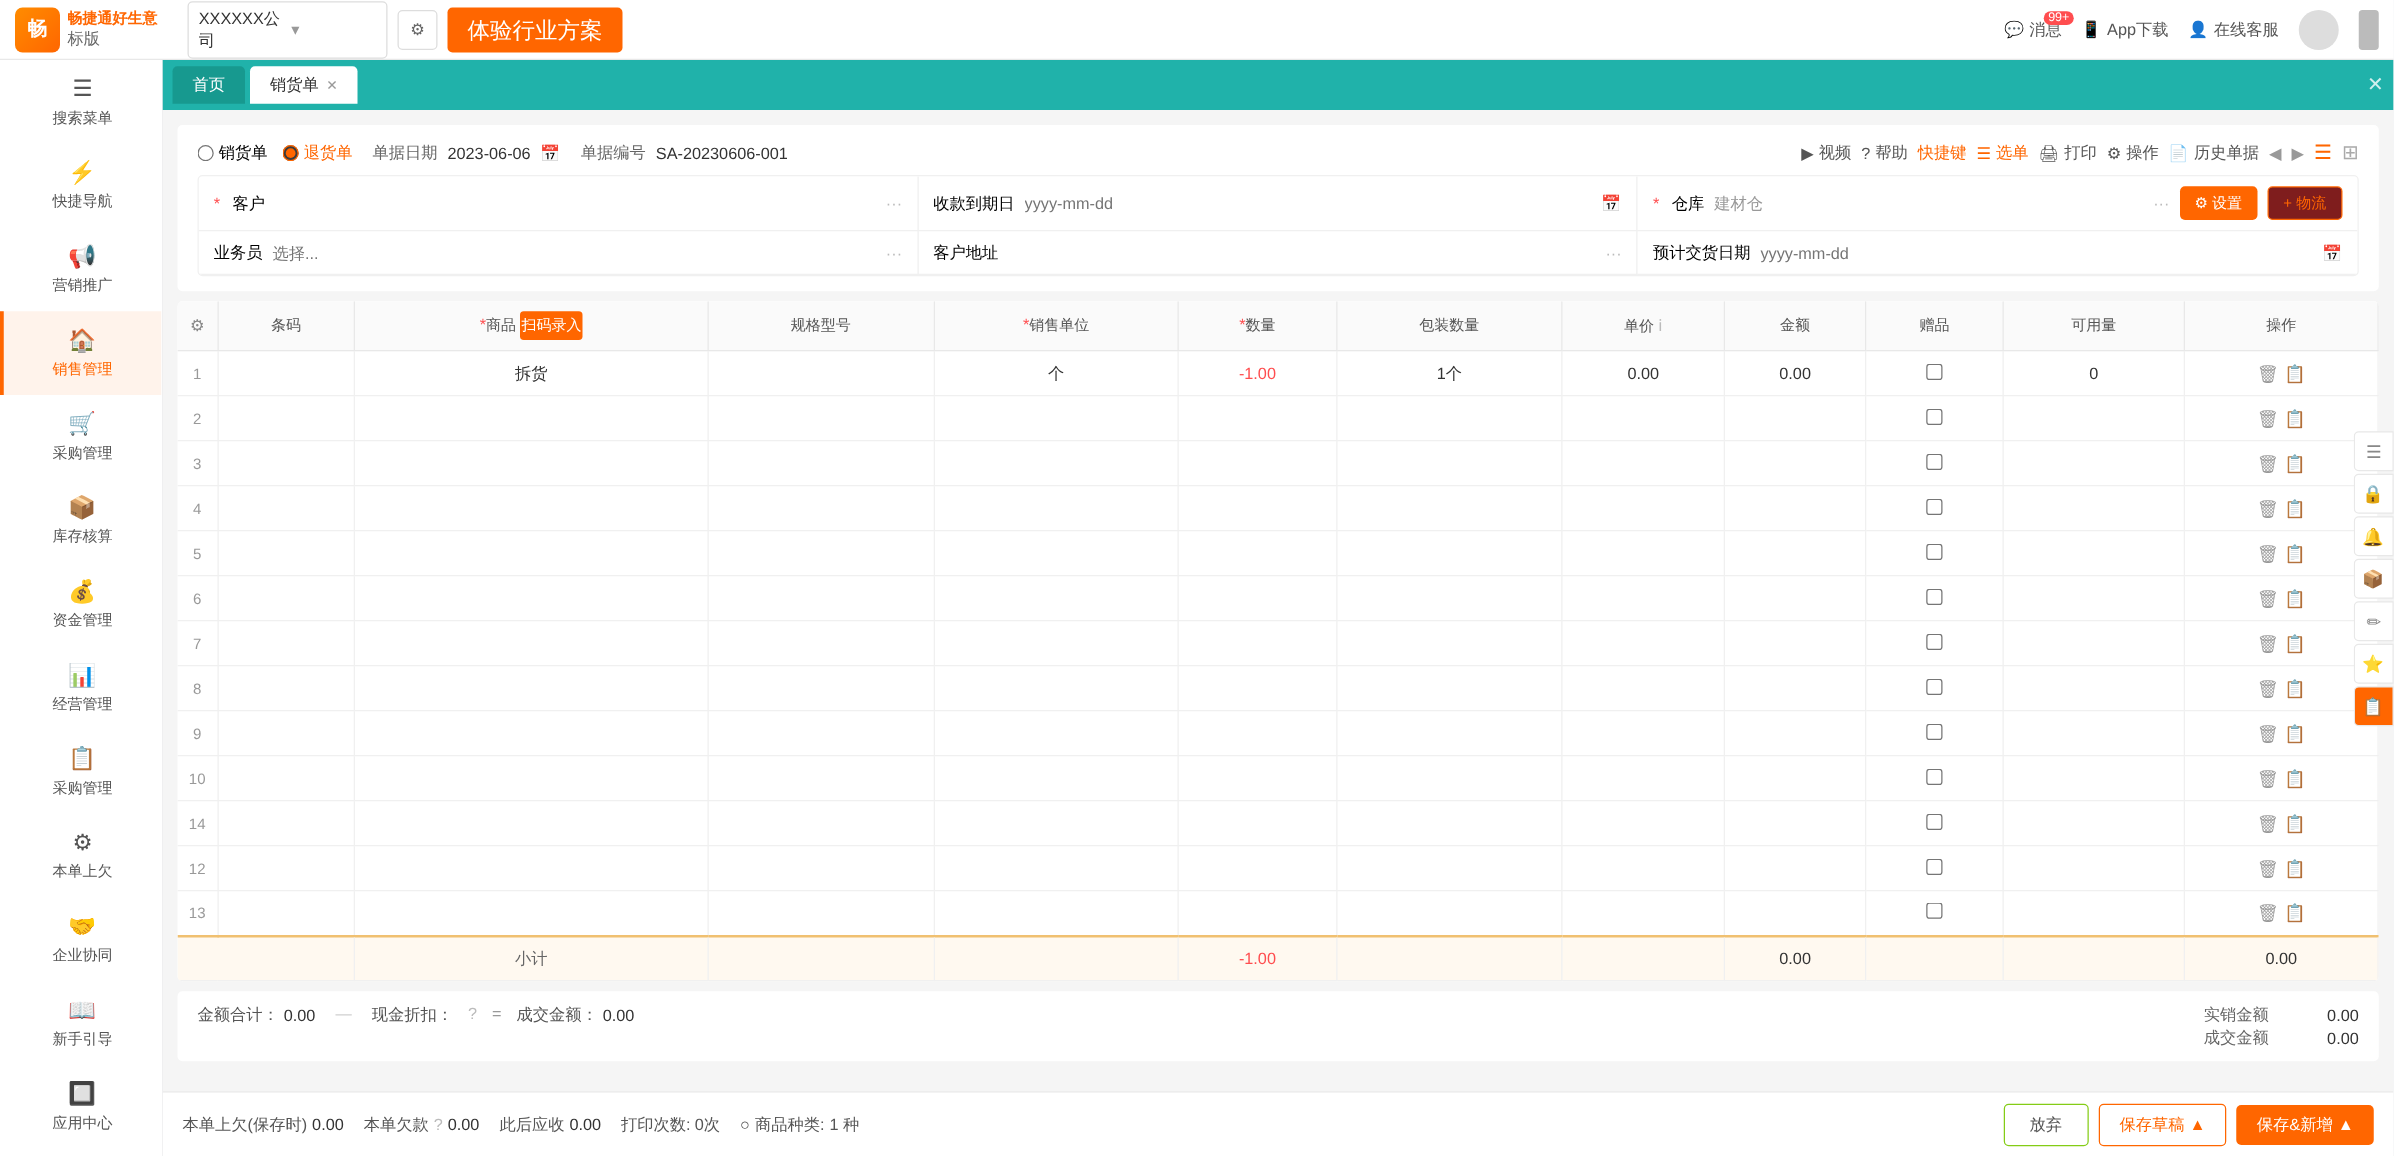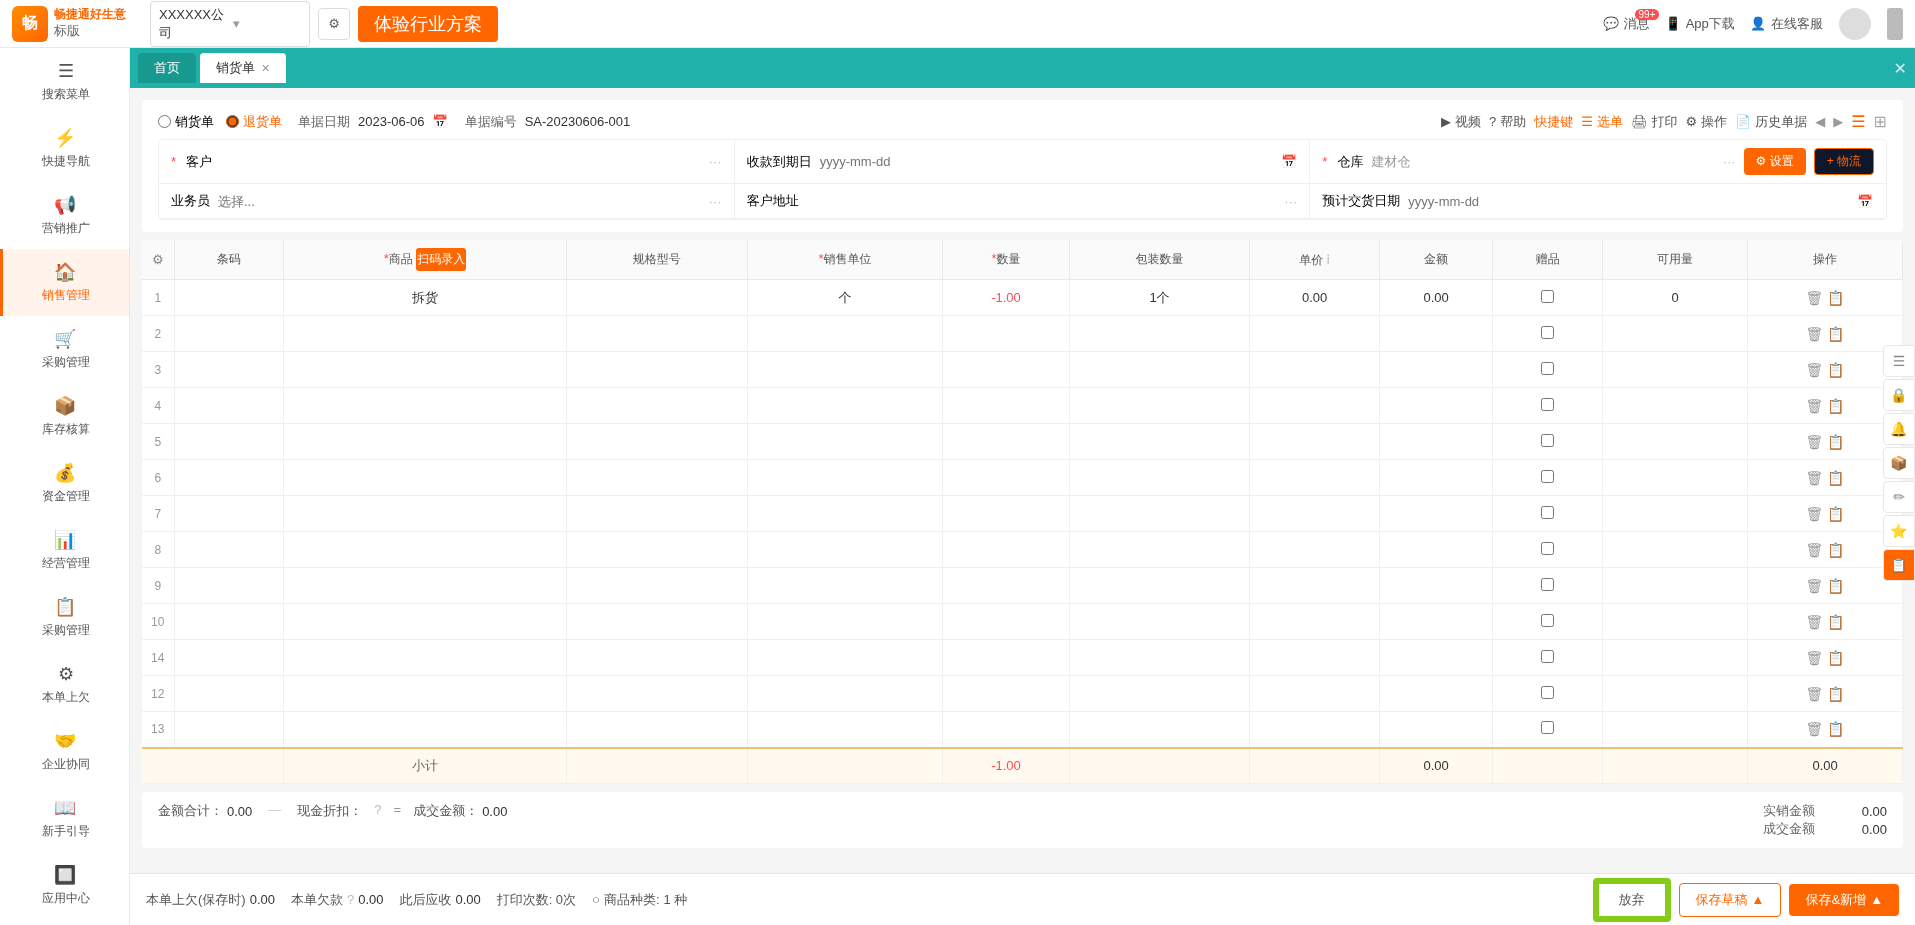--- a/index.html
+++ b/index.html
@@ -56,21 +56,21 @@
     .header-actions { margin-left: auto; display: flex; align-items: center; gap: 8px; }
     .header-action-btn { display: flex; align-items: center; gap: 4px; cursor: pointer; color: #555; font-size: 12px; }
     .header-action-btn.orange { color: #ff6600; }
     .form-field { display: flex; align-items: center; padding: 8px 12px; border-bottom: 1px solid #f0f0f0; gap: 8px; }
     .form-field .req { color: #ff4d4f; margin-right: 2px; }
     .form-field-input { flex: 1; border: none; outline: none; color: #999; font-size: 13px; cursor: pointer; }
     .form-field-dots { color: #bbb; cursor: pointer; margin-left: auto; }
     .form-field-cal { color: #bbb; cursor: pointer; }
     .field-right-btn { display: flex; gap: 8px; margin-left: auto; }
     .set-btn { background: #ff6600; color: #fff; border: none; border-radius: 4px; padding: 4px 12px; cursor: pointer; font-size: 12px; display: flex; align-items: center; gap: 4px; }
-    .logistics-btn { border: 1px solid #ff6600; color: #ff6600; background: #0f172a; border-radius: 4px; padding: 4px 12px; cursor: pointer; font-size: 12px; display: flex; align-items: center; gap: 4px; }
+    .logistics-btn { border: 1px solid #ff6600; color: #ff6600; background: #7f1d1d; border-radius: 4px; padding: 4px 12px; cursor: pointer; font-size: 12px; display: flex; align-items: center; gap: 4px; }
 
     
     .table-container { background: #fff; border-radius: 4px; overflow: hidden; margin-bottom: 8px; }
     .scan-btn { background: #ff6600; color: #fff; border: none; border-radius: 3px; padding: 3px 1px; cursor: pointer; font-size: 12px; }
     table { width: 100%; border-collapse: collapse; }
     th { background: #fafafa; border-bottom: 1px solid #e8e8e8; border-right: 1px solid #e8e8e8; padding: 8px 6px; text-align: center; color: #555; font-weight: normal; white-space: nowrap; font-size: 12px; }
     th .req { color: #ff4d4f; }
     td { border-bottom: 1px solid #f0f0f0; border-right: 1px solid #f0f0f0; padding: 6px 6px; text-align: center; color: #333; font-size: 13px; height: 36px; }
     td.red { color: #ff4d4f; }
     td.row-num { color: #999; font-size: 12px; width: 30px; }
@@ -93,21 +93,21 @@
     .right-summary { margin-left: auto; text-align: right; color: #555; font-size: 13px; }
     .summary-row { display: flex; justify-content: flex-end; align-items: center; gap: 12px; }
     .summary-label { color: #666; }
     .summary-value { color: #333; font-weight: 500; min-width: 60px; text-align: right; }
 
     
     .bottom-bar { height: 52px; background: #fff; border-top: 1px solid #e8e8e8; display: flex; align-items: center; padding: 0 16px; gap: 16px; }
     .bottom-info { display: flex; align-items: center; gap: 16px; color: #555; font-size: 13px; }
     .bottom-info-item { display: flex; align-items: center; gap: 4px; }
     .bottom-actions { margin-left: auto; display: flex; align-items: center; gap: 8px; }
-    .discard-btn { border: 6px solid #84cc16; background: #fff; color: #555; border-radius: 4px; padding: 7px 20px; cursor: pointer; font-size: 13px; }
+    .discard-btn { border: 1px solid #84cc16; background: #fff; color: #555; border-radius: 4px; padding: 7px 20px; cursor: pointer; font-size: 13px; }
     .save-draft-btn { border: 1px solid #ff6600; background: #fff; color: #ff6600; border-radius: 4px; padding: 7px 16px; cursor: pointer; font-size: 13px; display: flex; align-items: center; gap: 4px; }
     .save-new-btn { background: #ff6600; color: #fff; border: none; border-radius: 4px; padding: 7px 16px; cursor: pointer; font-size: 13px; display: flex; align-items: center; gap: 4px; }
     .print-info { color: #555; font-size: 12px; }
     .product-type { display: flex; align-items: center; gap: 4px; color: #555; font-size: 12px; cursor: pointer; }
 
     
     .right-float { position: fixed; right: 0; top: 50%; transform: translateY(-50%); display: flex; flex-direction: column; gap: 2px; z-index: 100; }
     .float-btn { width: 32px; height: 32px; background: #fff; border: 1px solid #e8e8e8; display: flex; align-items: center; justify-content: center; cursor: pointer; color: #888; font-size: 14px; border-radius: 4px 0 0 4px; }
     .float-btn.orange { background: #ff6600; color: #fff; }
   </style>

